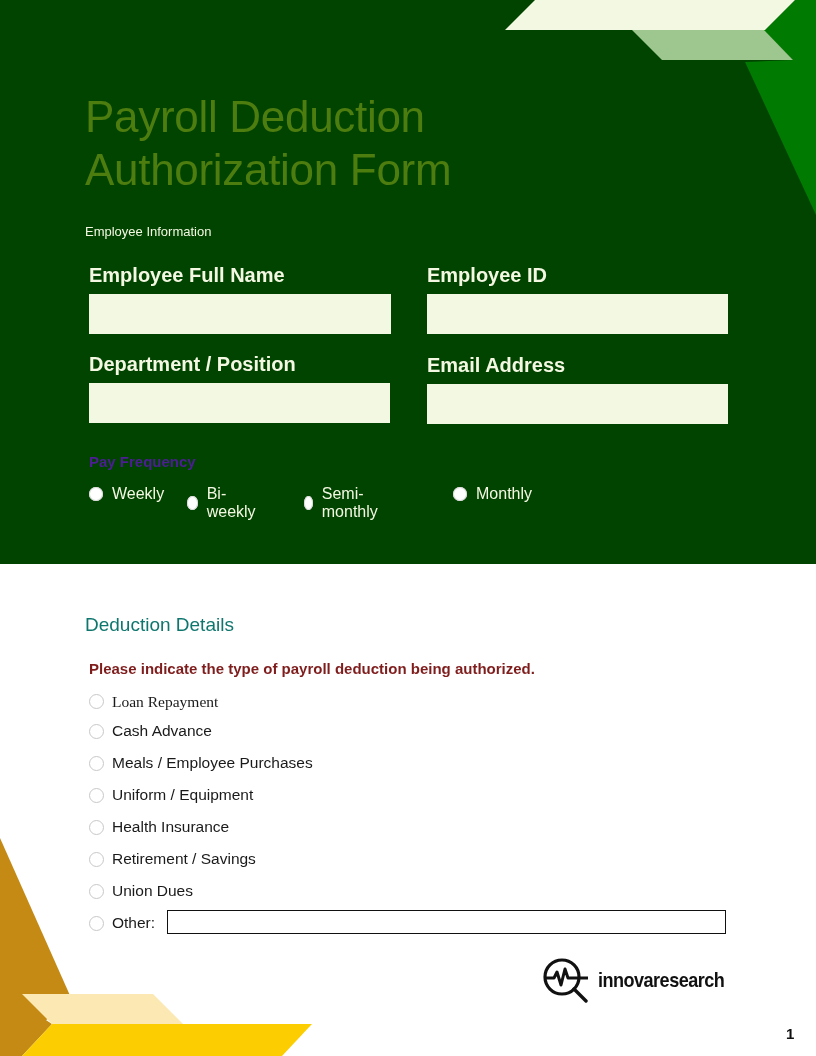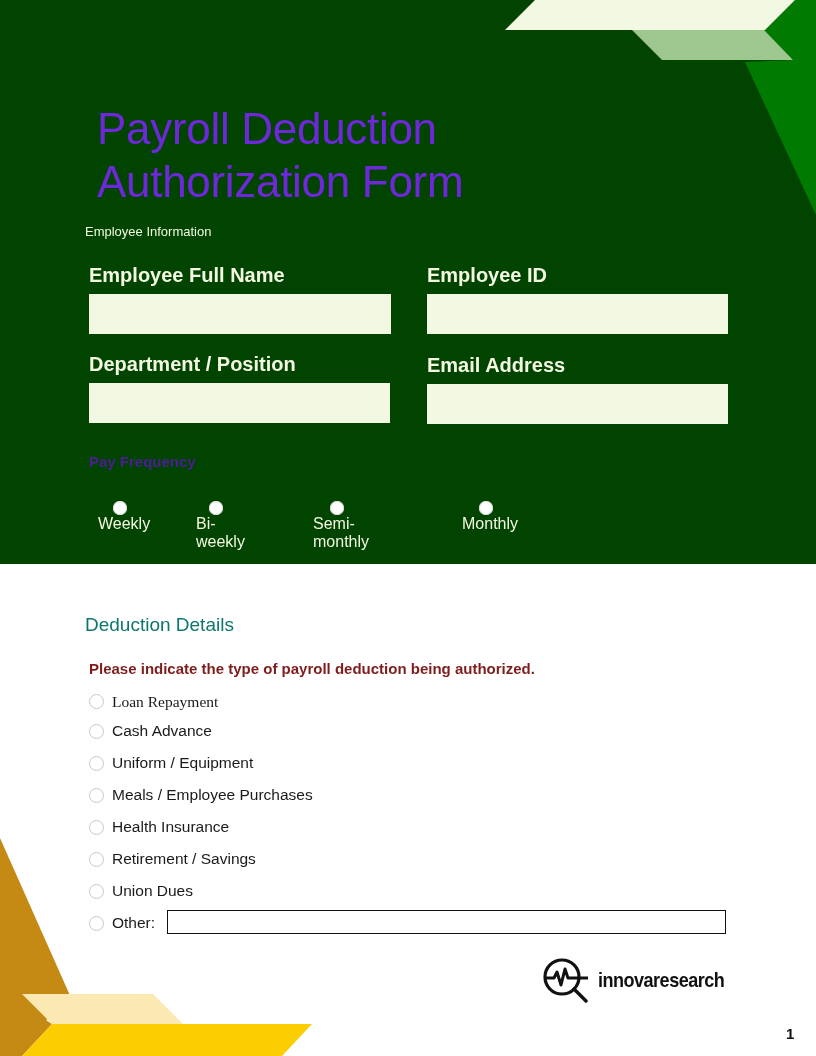--- a/index.html
+++ b/index.html
@@ -7,43 +7,43 @@
       width: 816px; height: 1056px; position: relative; overflow: hidden;
       background: #ffffff;
       font-family: "Liberation Sans", "DejaVu Sans", sans-serif;
     }
     .header-band {
       position: absolute; left: 0; top: 0; width: 816px; height: 564px;
       background: #004400;
     }
     .deco { position: absolute; left: 0; top: 0; }
     .title {
-      position: absolute; left: 85px; top: 90px; margin: 12px;
-      color: #6d28d9; font-size: 44px; line-height: 53px; font-weight: normal;
+      position: absolute; left: 85px; top: 90px; margin: 0;
+      color: #4d7c0f; font-size: 44px; line-height: 53px; font-weight: normal;
       letter-spacing: -0.3px;
     }
     .section-heading-light {
       position: absolute; left: 85px; top: 224px; margin: 0;
       color: #f4f8e2; font-size: 13px; font-weight: normal;
     }
     .field-label {
       position: absolute; color: #f4f8e2; font-size: 20px; font-weight: bold;
     }
     .field-input {
       position: absolute; height: 40px; background: #f3f8e2; border: none;
       box-sizing: border-box; padding: 0 8px; font-size: 14px; color: #222;
       font-family: "Liberation Sans", sans-serif; outline: none;
     }
     .freq-label {
       position: absolute; left: 89px; top: 453px; color: #4c1d95;
       font-size: 15px; font-weight: bold;
     }
     .freq-row { position: absolute; top: 485px; left: 89px; height: 20px; }
     .freq-opt {
-      position: absolute; top: 16px; display: flex; align-items: center; cursor: pointer; flex-direction: column;
+      position: absolute; top: 0; display: flex; align-items: center; cursor: pointer;
     }
     .radio-filled {
       width: 14px; height: 14px; border-radius: 50%; background: #ffffff;
       box-shadow: inset 0 0 0 1px #d8d8d8; display: inline-block;
     }
     .freq-text { color: #f4f8e2; font-size: 16px; margin-left: 9px; }
 
     .section-heading-dark {
       position: absolute; left: 85px; top: 614px; margin: 0;
       color: #0f766e; font-size: 19px; font-weight: normal;
@@ -142,25 +142,25 @@
   <li class="ded-item">
     <span class="radio-outline"></span>
     <span class="ded-text">Loan Repayment</span>
   </li>
   <li class="ded-item">
     <span class="radio-outline"></span>
     <span class="ded-text">Cash Advance</span>
   </li>
   <li class="ded-item">
     <span class="radio-outline"></span>
-    <span class="ded-text">Uniform / Equipment</span>
+    <span class="ded-text">Meals / Employee Purchases</span>
   </li>
   <li class="ded-item">
     <span class="radio-outline"></span>
-    <span class="ded-text">Meals / Employee Purchases</span>
+    <span class="ded-text">Uniform / Equipment</span>
   </li>
   <li class="ded-item">
     <span class="radio-outline"></span>
     <span class="ded-text">Health Insurance</span>
   </li>
   <li class="ded-item">
     <span class="radio-outline"></span>
     <span class="ded-text">Retirement / Savings</span>
   </li>
   <li class="ded-item">

